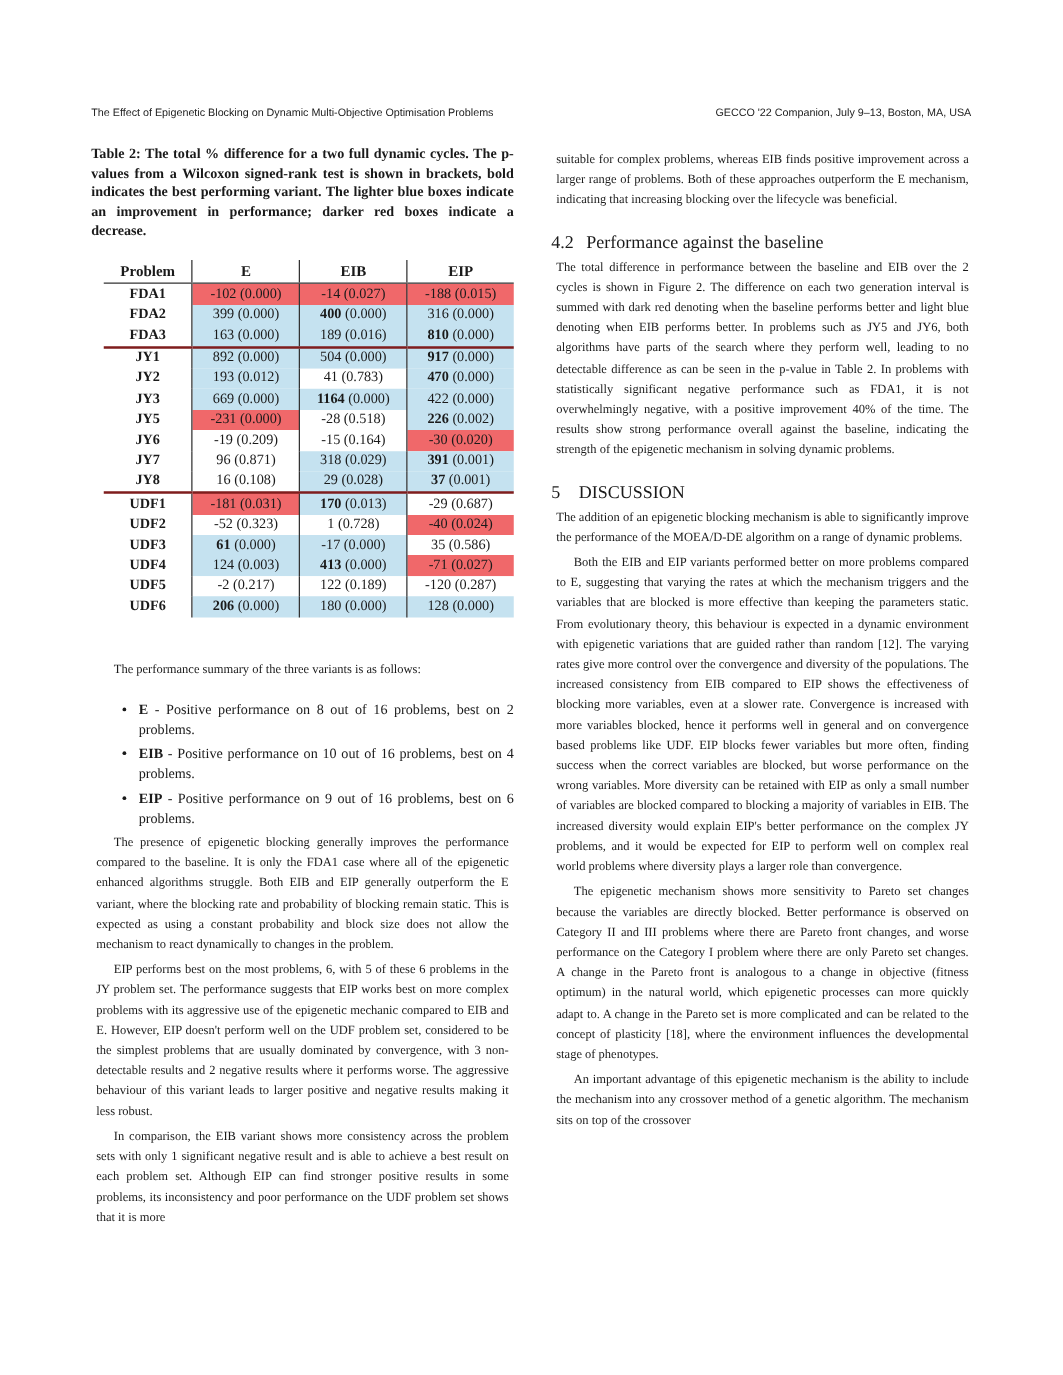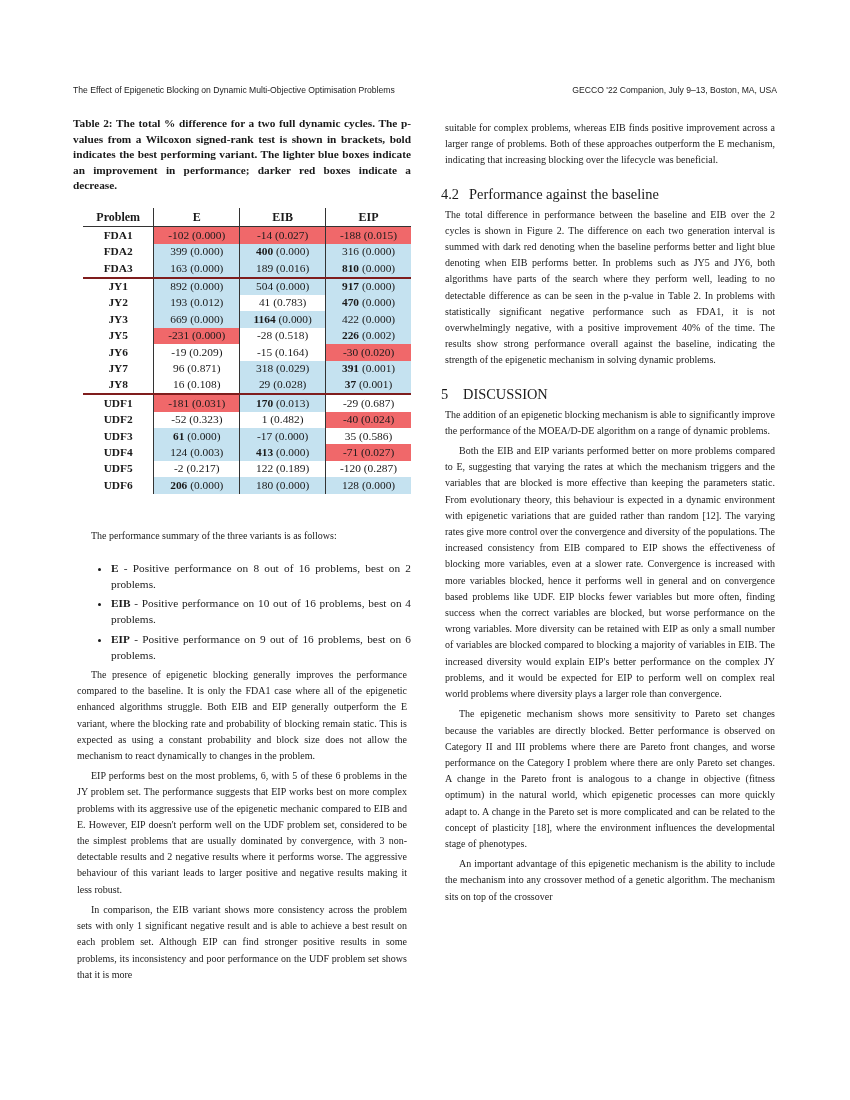--- a/index.html
+++ b/index.html
@@ -111,21 +111,21 @@
         </tr>
         <tr class="group-start">
           <td class="c-prob">UDF1</td>
           <td class="c-val vline neg"><span>-181</span><span> </span><span>(0.031)</span></td>
           <td class="c-val vline pos"><b>170</b><span> </span><span>(0.013)</span></td>
           <td class="c-val vline neu"><span>-29</span><span> </span><span>(0.687)</span></td>
         </tr>
         <tr>
           <td class="c-prob">UDF2</td>
           <td class="c-val vline neu"><span>-52</span><span> </span><span>(0.323)</span></td>
-          <td class="c-val vline neu"><span>1</span><span> </span><span>(0.482)</span></td>
+          <td class="c-val vline neu"><span>1</span><span> </span><span>(0.728)</span></td>
           <td class="c-val vline neg"><span>-40</span><span> </span><span>(0.024)</span></td>
         </tr>
         <tr>
           <td class="c-prob">UDF3</td>
           <td class="c-val vline pos"><b>61</b><span> </span><span>(0.000)</span></td>
           <td class="c-val vline pos"><span>-17</span><span> </span><span>(0.000)</span></td>
           <td class="c-val vline neu"><span>35</span><span> </span><span>(0.586)</span></td>
         </tr>
         <tr>
           <td class="c-prob">UDF4</td>

